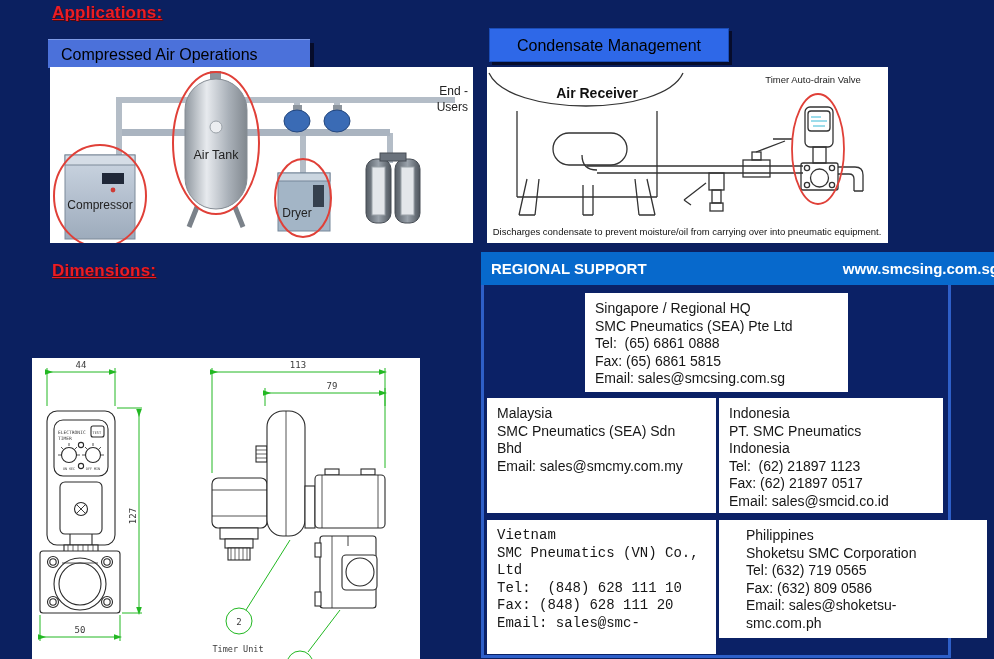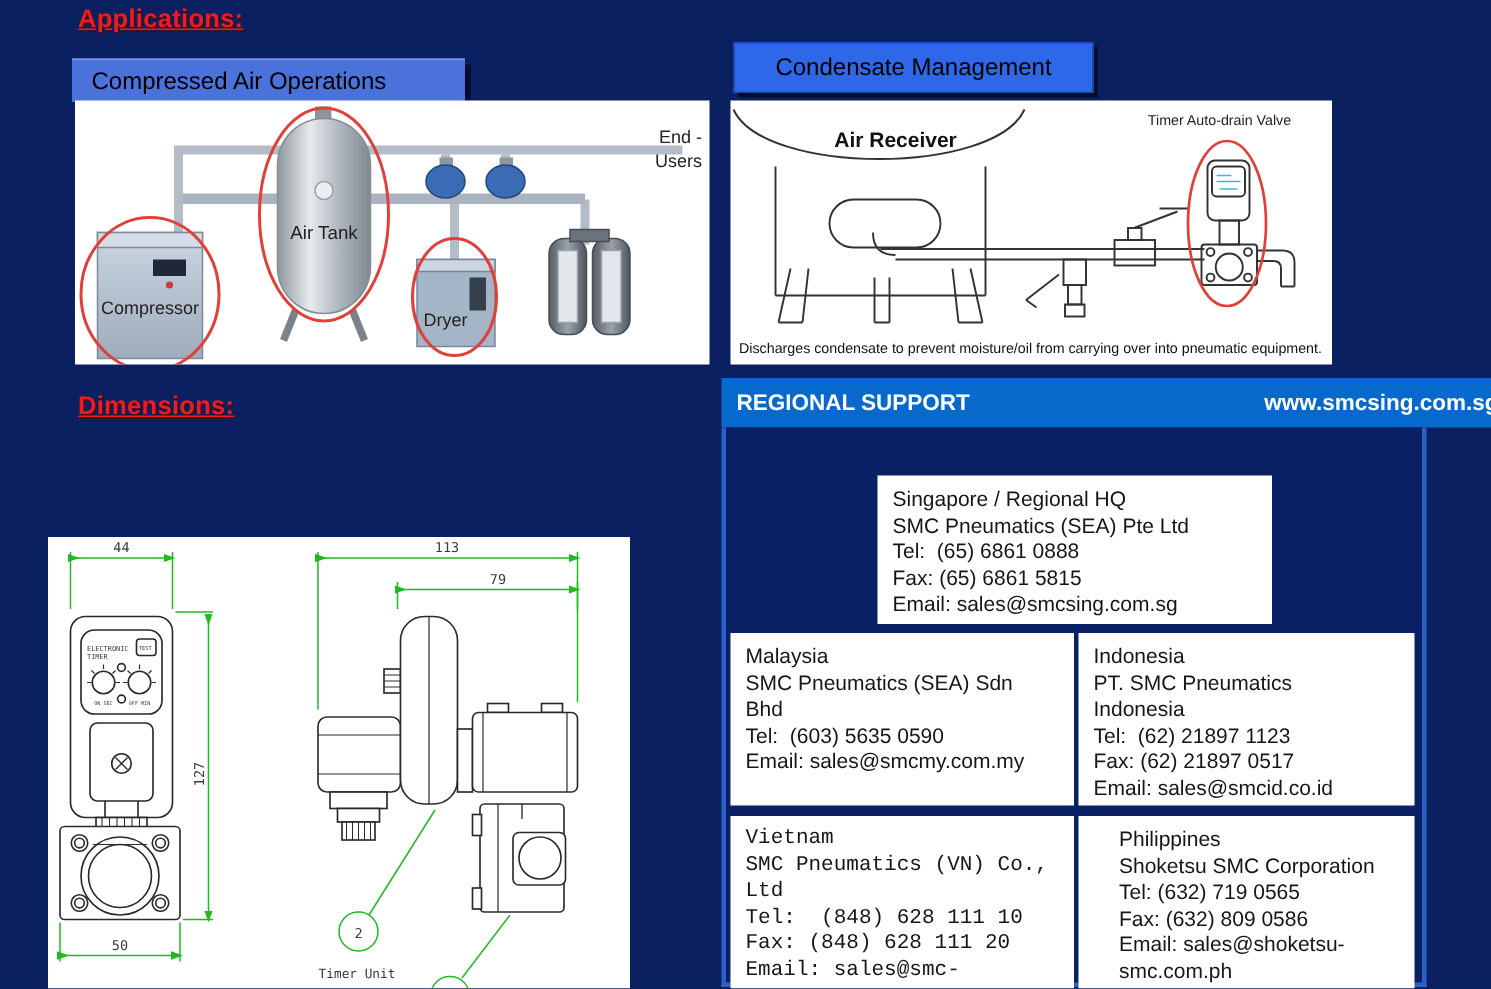--- a/index.html
+++ b/index.html
@@ -20,27 +20,27 @@
   #air-ops-img{left:50px;top:67px;width:423px;height:176px;}
   #condensate-img{left:487px;top:67px;width:401px;height:176px;}
   #dim-panel{left:32px;top:315px;width:388px;height:343px;margin-top:43px;}
   #rs-header{position:absolute;left:481px;top:252px;width:530px;height:33px;background:#0769CC;
              display:flex;align-items:center;justify-content:space-between;box-sizing:border-box;
              padding:0 12px 0 10px;color:#fff;font-weight:bold;font-size:15px;}
   #rs-panel{position:absolute;left:481px;top:285px;width:470px;height:373px;background:#0B2166;
             border-left:3px solid #2E5FC8;border-right:3px solid #2E5FC8;border-bottom:3px solid #2E5FC8;
             box-sizing:border-box;}
   .contact-box{position:absolute;background:#fff;color:#161616;font-size:14px;line-height:17.5px;
-               padding:7px 8px 6px 10px;box-sizing:border-box;overflow:hidden;margin-top:24px;}
+               padding:7px 8px 6px 10px;box-sizing:border-box;overflow:hidden;}
   .cl{white-space:pre-wrap;}
   #box-hq{left:101px;top:8px;width:263px;height:99px;}
   #box-my{left:3px;top:113px;width:229px;height:115px;}
   #box-id{left:235px;top:113px;width:224px;height:115px;}
   #box-vn{left:3px;top:235px;width:229px;height:134px;font-family:Liberation Mono, monospace;}
-  #box-ph{left:235px;top:235px;width:224px;height:118px;padding-left:27px;}
+  #box-ph{left:235px;top:235px;width:268px;height:118px;padding-left:27px;}
   svg{display:block;}
   svg text{font-family:"Liberation Sans",sans-serif;}
   .cadtext{font-family:"DejaVu Sans Mono",monospace;fill:#3a3a3a;}
 </style>
 </head>
 <body>
 
 <div id="page">
 
   <div id="applications-title" class="red-title">Applications:</div>
@@ -277,21 +277,20 @@
       <div class="cl">Singapore / Regional HQ</div>
       <div class="cl">SMC Pneumatics (SEA) Pte Ltd</div>
       <div class="cl">Tel:  (65) 6861 0888</div>
       <div class="cl">Fax: (65) 6861 5815</div>
       <div class="cl">Email: sales@smcsing.com.sg</div>
     </div>
     <div id="box-my" class="contact-box">
       <div class="cl">Malaysia</div>
       <div class="cl">SMC Pneumatics (SEA) Sdn
 Bhd</div>
-      <div class="cl">Tel:  (603) 5635 0590</div>
       <div class="cl">Email: sales@smcmy.com.my</div>
     </div>
     <div id="box-id" class="contact-box">
       <div class="cl">Indonesia</div>
       <div class="cl">PT. SMC Pneumatics
 Indonesia</div>
       <div class="cl">Tel:  (62) 21897 1123</div>
       <div class="cl">Fax: (62) 21897 0517</div>
       <div class="cl">Email: sales@smcid.co.id</div>
     </div>

